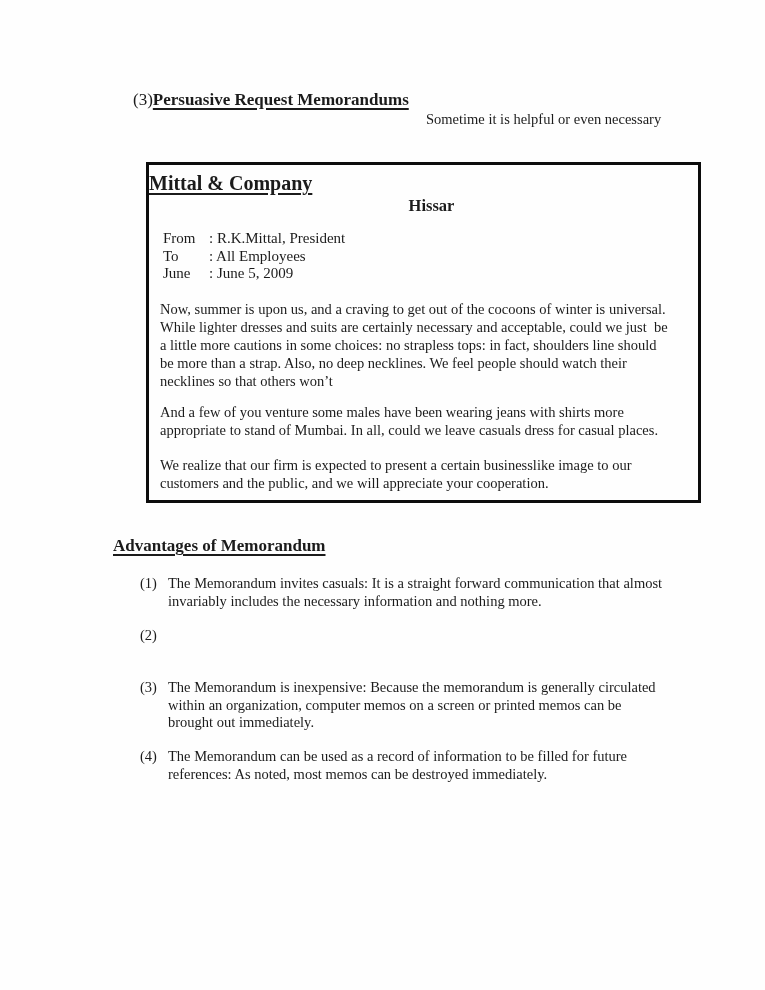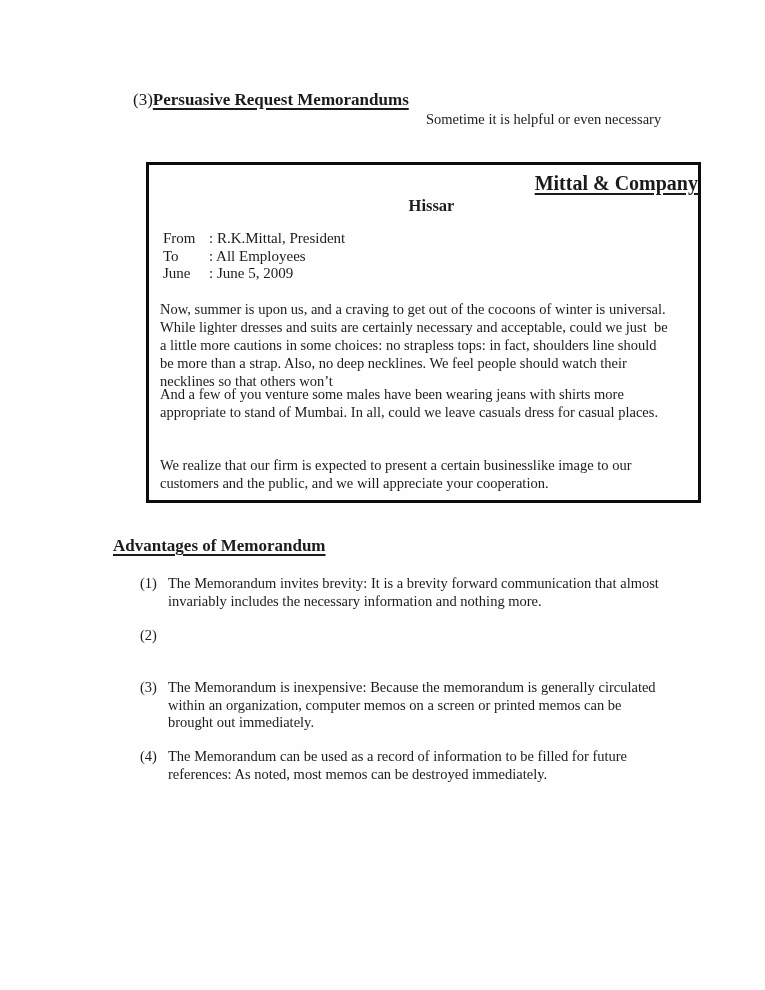--- a/index.html
+++ b/index.html
@@ -55,21 +55,21 @@
     top: 162px;
     width: 549px;
     height: 335px;
     border: 3px solid #0c0c0c;
   }
   .memo-title {
     position: absolute;
     left: 0;
     top: 7px;
     width: 100%;
-    text-align: right;
+    text-align: left;
     font-size: 20px;
     font-weight: bold;
     text-decoration: underline;
     text-decoration-thickness: 2px;
     text-underline-offset: 3px;
   }
   .memo-sub {
     position: absolute;
     left: 0;
     top: 31px;
@@ -90,21 +90,21 @@
   .memo-field-row .flabel { width: 46px; }
   .memo-para {
     position: absolute;
     left: 11px;
     width: 530px;
     font-size: 14.5px;
     line-height: 18px;
     white-space: pre-wrap;
   }
   .memo-para.p1 { top: 135px; }
-  .memo-para.p2 { top: 220px; }
+  .memo-para.p2 { top: 238px; }
   .memo-para.p3 { top: 291px; }
 
   
   .adv-heading {
     left: 113px;
     top: 536px;
     font-size: 17px;
     font-weight: bold;
     text-decoration: underline;
     text-decoration-thickness: 2px;
@@ -168,21 +168,21 @@
     <div class="memo-para p2">And a few of you venture some males have been wearing jeans with shirts more
 appropriate to stand of Mumbai. In all, could we leave casuals dress for casual places.</div>
     <div class="memo-para p3">We realize that our firm is expected to present a certain businesslike image to our
 customers and the public, and we will appreciate your cooperation.</div>
   </div>
 
   <div class="abs adv-heading">Advantages of Memorandum</div>
 
   <div class="abs adv-item i1">
     <span class="marker">(1)</span>
-    <span class="text">The Memorandum invites brevity: It is a brevity forward communication that almost
+    <span class="text">The Memorandum invites casuals: It is a straight forward communication that almost
 invariably includes the necessary information and nothing more.</span>
   </div>
   <div class="abs adv-item i2">
     <span class="marker">(2)</span>
   </div>
   <div class="abs adv-item i3">
     <span class="marker">(3)</span>
     <span class="text">The Memorandum is inexpensive: Because the memorandum is generally circulated
 within an organization, computer memos on a screen or printed memos can be
 brought out immediately.</span>

